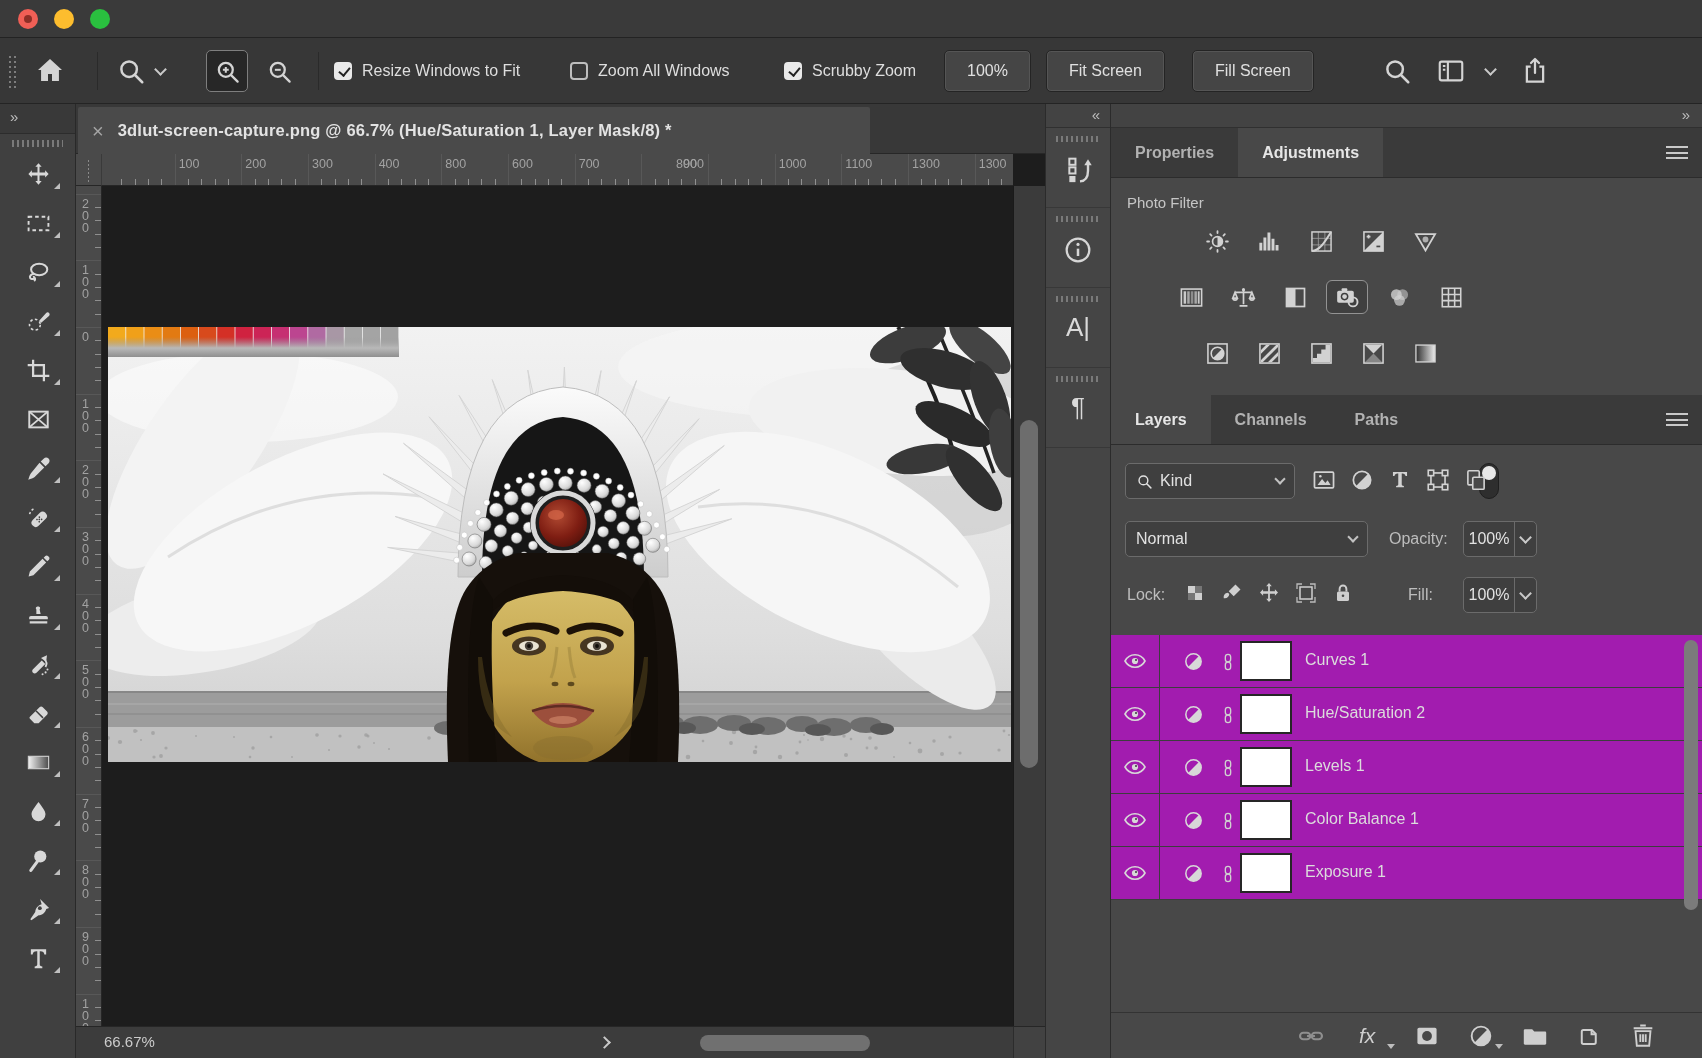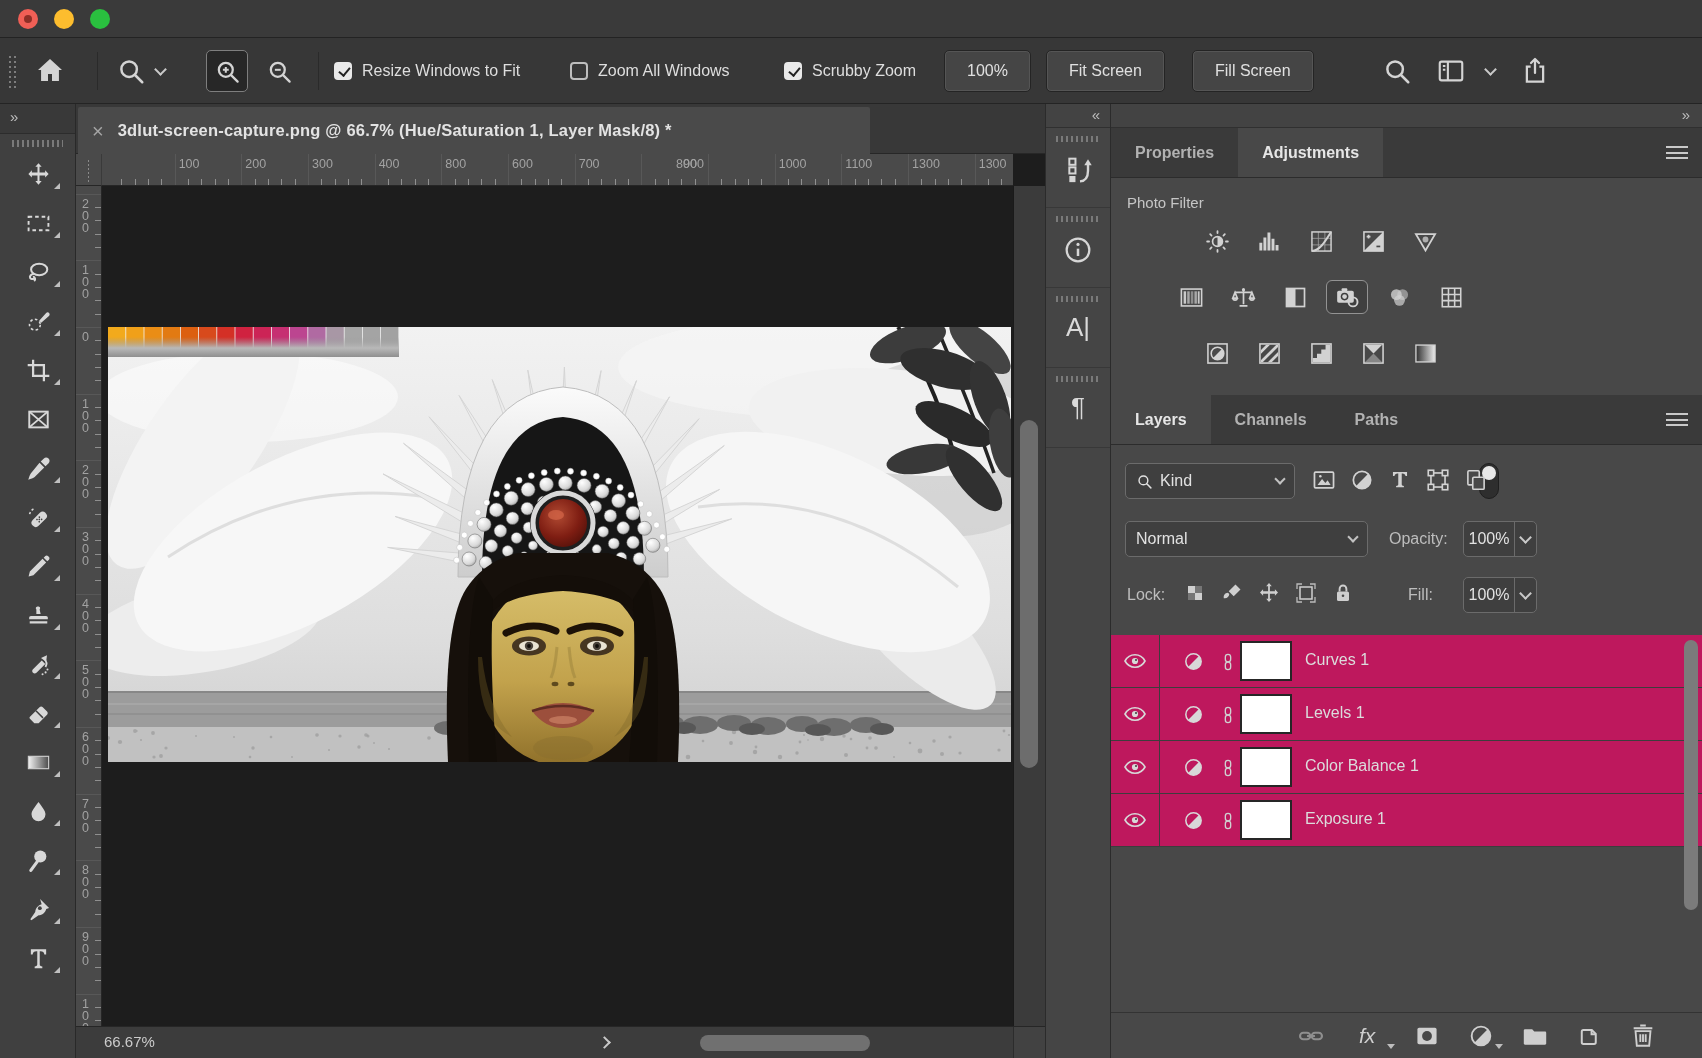--- a/index.html
+++ b/index.html
@@ -106,21 +106,21 @@
   #flt-toggle{position:absolute;top:18px;width:20px;height:36px;border-radius:10px;background:#2e2e2e;border:1px solid #1f1f1f;}
   #flt-toggle::after{content:"";position:absolute;left:2px;top:2px;width:14px;height:14px;border-radius:50%;background:#e8e8e8;}
   .rowlabel{position:absolute;font-size:16px;color:#bdbdbd;}
   .valbox{position:absolute;height:36px;width:74px;background:#3f3f3f;border:1px solid #6b6b6b;border-radius:5px;display:flex;align-items:center;}
   .valbox .vtext{flex:1;text-align:center;font-size:16px;color:#e2e2e2;}
   .valbox .varrow{width:22px;height:100%;border-left:1px solid #6b6b6b;display:flex;align-items:center;justify-content:center;}
   .lockic{position:absolute;top:136px;width:24px;height:24px;color:#cfcfcf;}
   .lockic svg{width:24px;height:24px;}
 
   #layerlist{position:relative;background:#484848;}
-  .lrow{position:relative;height:53px;background:#be185d;border-bottom:1px solid #3d3d3d;}
+  .lrow{position:relative;height:53px;background:#a21caf;border-bottom:1px solid #3d3d3d;}
   .lrow.sel{background:#6b6b6b;}
   .eyecell{position:absolute;left:0;top:0;width:49px;height:100%;border-right:1px solid #3d3d3d;display:flex;align-items:center;justify-content:center;color:#d8d8d8;}
   .eyecell svg{width:24px;height:24px;}
   .adjic{position:absolute;left:71px;top:15px;width:23px;height:23px;color:#d8d8d8;}
   .adjic svg{width:23px;height:23px;}
   .chainic{position:absolute;left:107px;top:15px;width:20px;height:24px;color:#d0d0d0;}
   .chainic svg{width:20px;height:24px;}
   .maskwrap{position:absolute;left:129px;top:6px;width:52px;height:40px;}
   .maskthumb{position:absolute;inset:0;background:#fff;border:2px solid #262626;}
   .bracket{position:absolute;inset:-6px;background:
@@ -1463,20 +1463,41 @@
             </svg>
           </div>
           <div class="chainic">
             <svg viewBox="0 0 24 24" width="20" height="24" class="ic">
               <use href="#i-chain"></use>
             </svg>
           </div>
           <div class="maskwrap">
             <div class="maskthumb"></div>
           </div>
+          <div class="lname">Hue/Saturation 2</div>
+        </div>
+        <div class="lrow">
+          <div class="eyecell">
+            <svg viewBox="0 0 24 24" width="24" height="24" class="ic">
+              <use href="#i-eye"></use>
+            </svg>
+          </div>
+          <div class="adjic">
+            <svg viewBox="0 0 24 24" width="23" height="23" class="ic">
+              <use href="#i-half"></use>
+            </svg>
+          </div>
+          <div class="chainic">
+            <svg viewBox="0 0 24 24" width="20" height="24" class="ic">
+              <use href="#i-chain"></use>
+            </svg>
+          </div>
+          <div class="maskwrap">
+            <div class="maskthumb"></div>
+          </div>
           <div class="lname">Levels 1</div>
         </div>
         <div class="lrow">
           <div class="eyecell">
             <svg viewBox="0 0 24 24" width="24" height="24" class="ic">
               <use href="#i-eye"></use>
             </svg>
           </div>
           <div class="adjic">
             <svg viewBox="0 0 24 24" width="23" height="23" class="ic">

